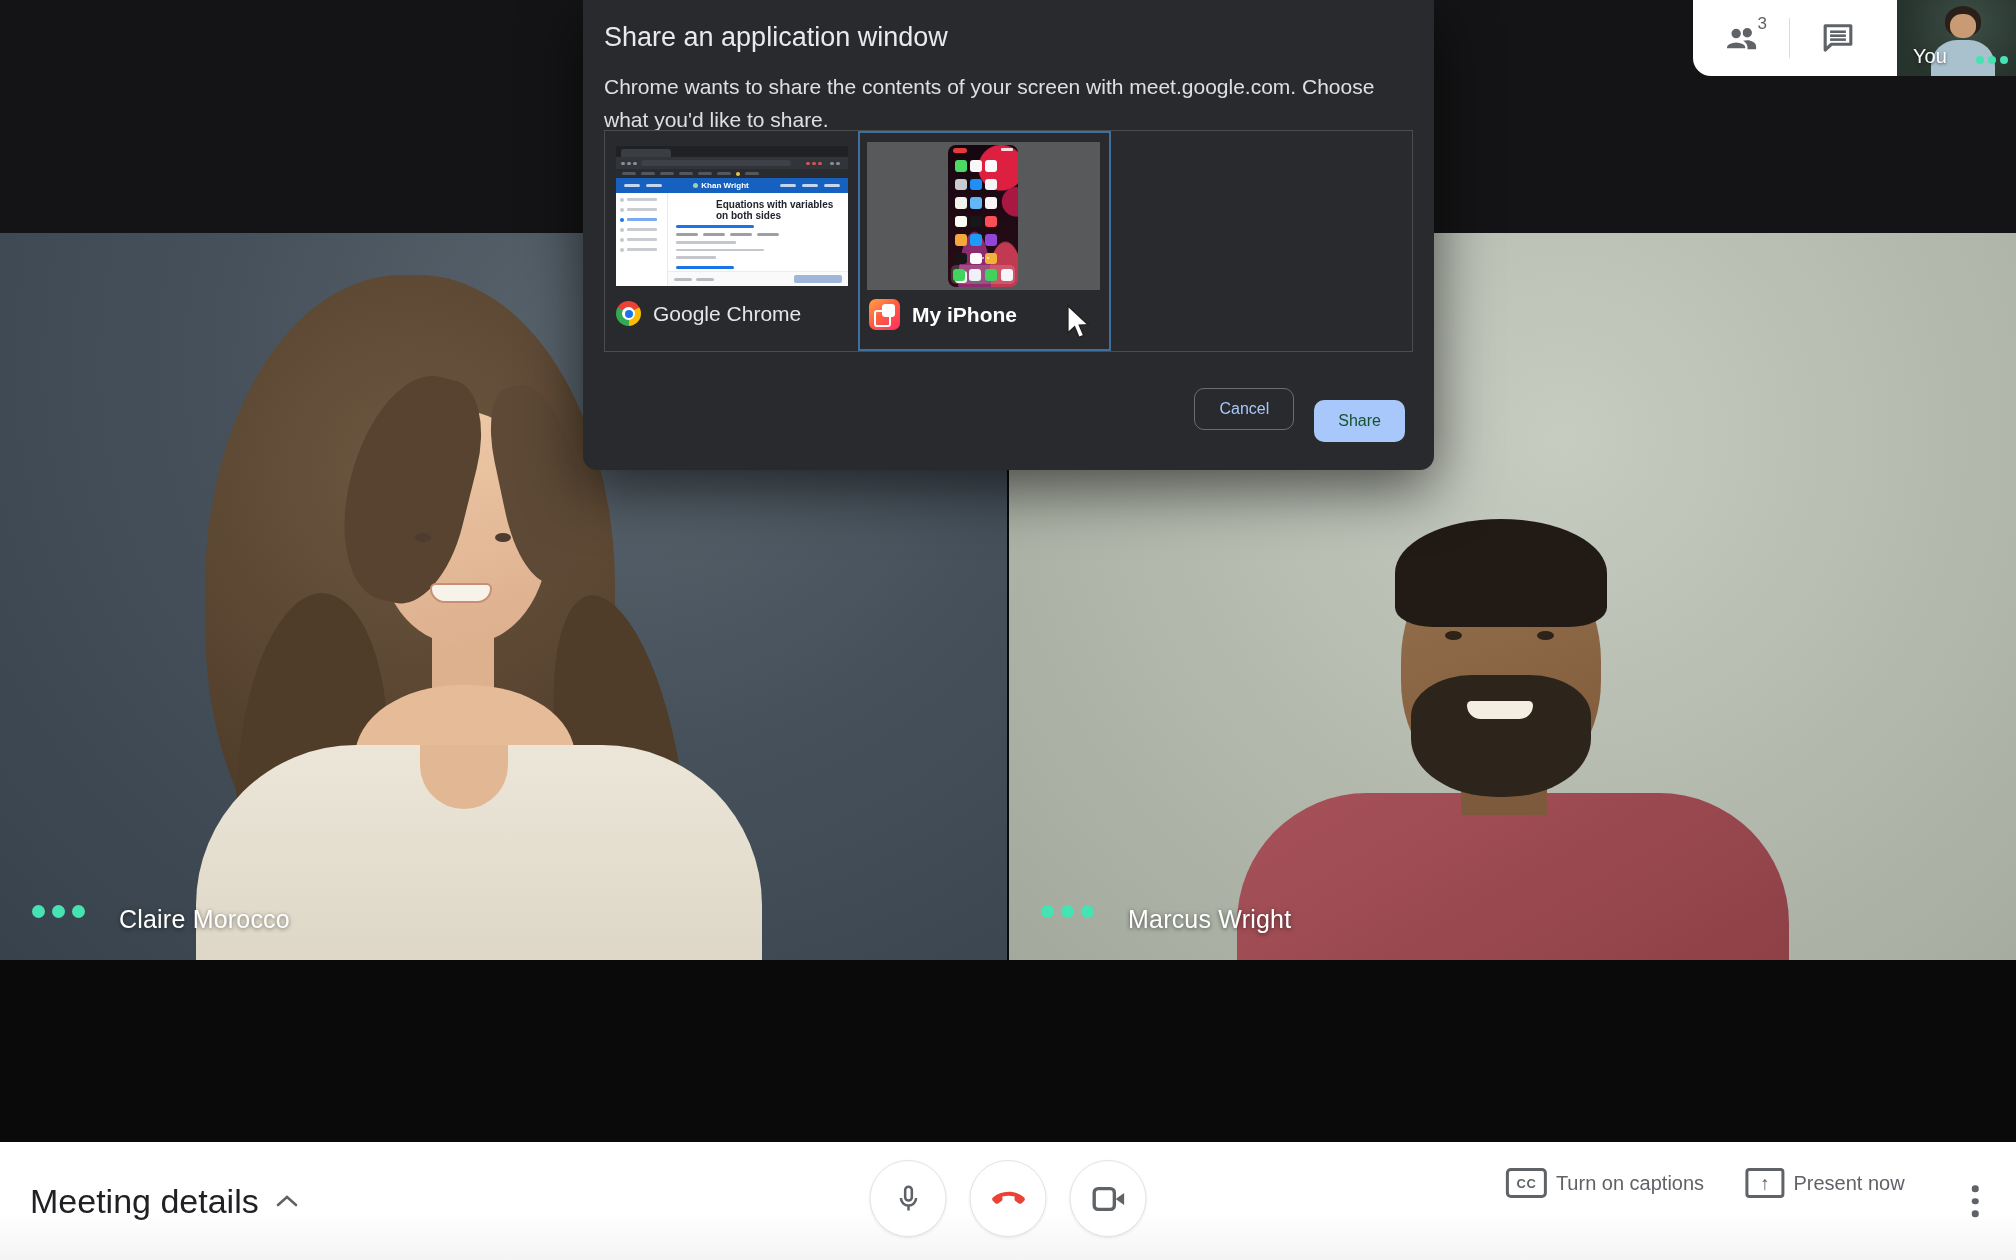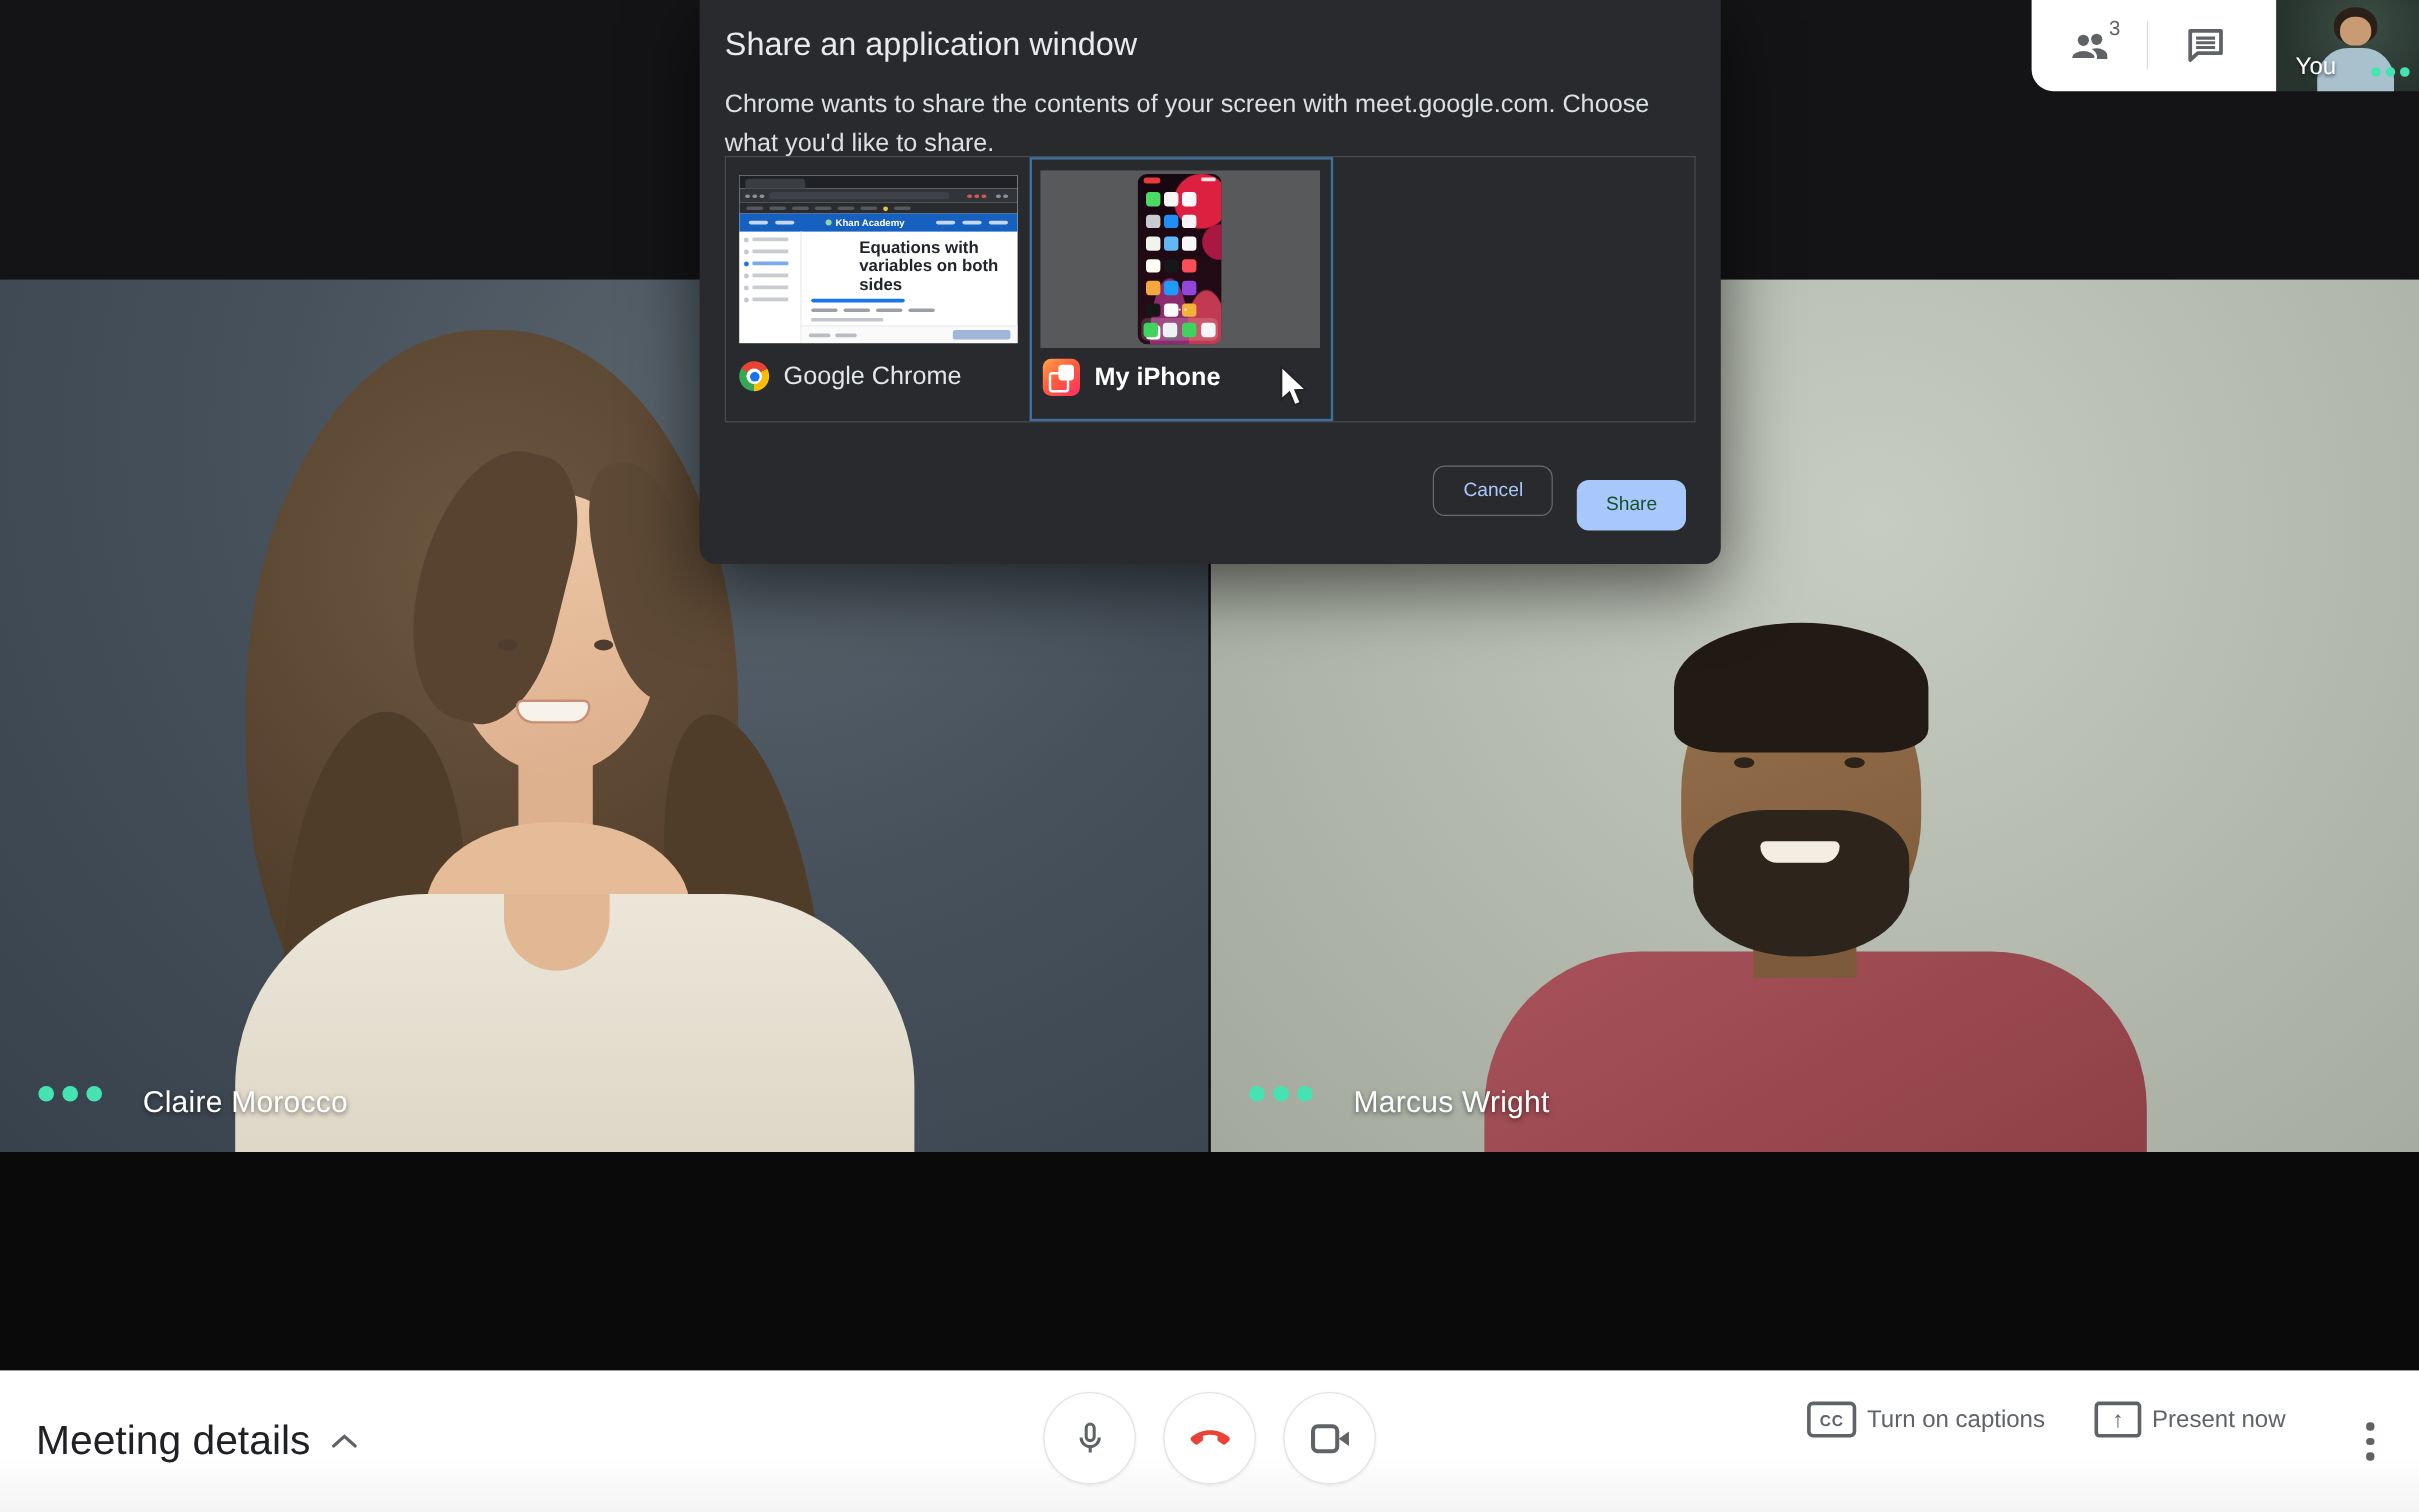--- a/index.html
+++ b/index.html
@@ -112,21 +112,21 @@
   .cb-brand { color:#fff; font-size:8px; font-weight:700; margin:0 auto; display:flex; align-items:center; gap:3px; }
   .cb-brand::before { content:""; width:5px; height:5px; border-radius:50%; background:#94d6a6; }
   .cb-page { display:flex; height:93px; position:relative; }
   .cb-side { width:52px; border-right:1px solid #e9e9e9; padding:5px 4px; display:flex; flex-direction:column; gap:6px; }
   .cb-item { display:flex; gap:3px; align-items:flex-start; }
   .cb-item b { width:4px; height:4px; border-radius:50%; background:#c4c7cb; flex:none; }
   .cb-item span { display:block; width:30px; height:2.5px; background:#c9ccd1; border-radius:1px; box-shadow:0 4px 0 -1.5px #d6d9dd; }
   .cb-item.active b { background:#1a73e8; }
   .cb-item.active span { background:#7baaf0; box-shadow:0 4px 0 -1.5px #a5c6f5; }
   .cb-main { flex:1; padding:6px 8px; position:relative; }
-  .cb-title { font-size:14px; font-weight:700; color:#21242c; line-height:1.1;padding-left:40px; }
+  .cb-title { font-size:10px; font-weight:700; color:#21242c; line-height:1.1;padding-left:40px; }
   .cb-link { width:78px; height:3px; background:#1a73e8; border-radius:1.5px; margin-top:4px; }
   .cb-share { display:flex; gap:5px; margin-top:5px; }
   .cb-share i { width:22px; height:3px; background:#9aa0a6; border-radius:1.5px; }
   .cb-line { height:2.5px; background:#c3c7cd; border-radius:1px; margin-top:5px; }
   .cb-line.w1{width:60px} .cb-line.w2{width:88px} .cb-line.w3{width:40px}
   .cb-stuck { width:58px; height:3px; background:#1a73e8; border-radius:1.5px; margin-top:7px; }
   .cb-foot { position:absolute; left:0; right:0; bottom:0; height:15px; background:#fafafa; border-top:1px solid #ececec;
              display:flex; align-items:center; padding:0 6px; gap:4px; }
   .cb-foot i { width:18px; height:3px; background:#b9bdc2; border-radius:1.5px; }
   .cb-foot .btn { margin-left:auto; width:26px; height:8px; background:#9fb6d8; border-radius:2px; }
@@ -301,21 +301,21 @@
               <i></i>
               <i></i>
               <i></i>
               <i></i>
               <i class="y"></i>
               <i></i>
             </div>
           <div class="cb-nav">
               <span class="nb"></span>
               <span class="nb"></span>
-            <span class="cb-brand">Khan Academy</span>
+            <span class="cb-brand">Khan Wright</span>
             <span class="nb"></span>
               <span class="nb"></span>
               <span class="nb"></span>
             </div>
           <div class="cb-page">
             <div class="cb-side">
               <div class="cb-item">
                   <b></b>
                   <span></span>
                 </div>

